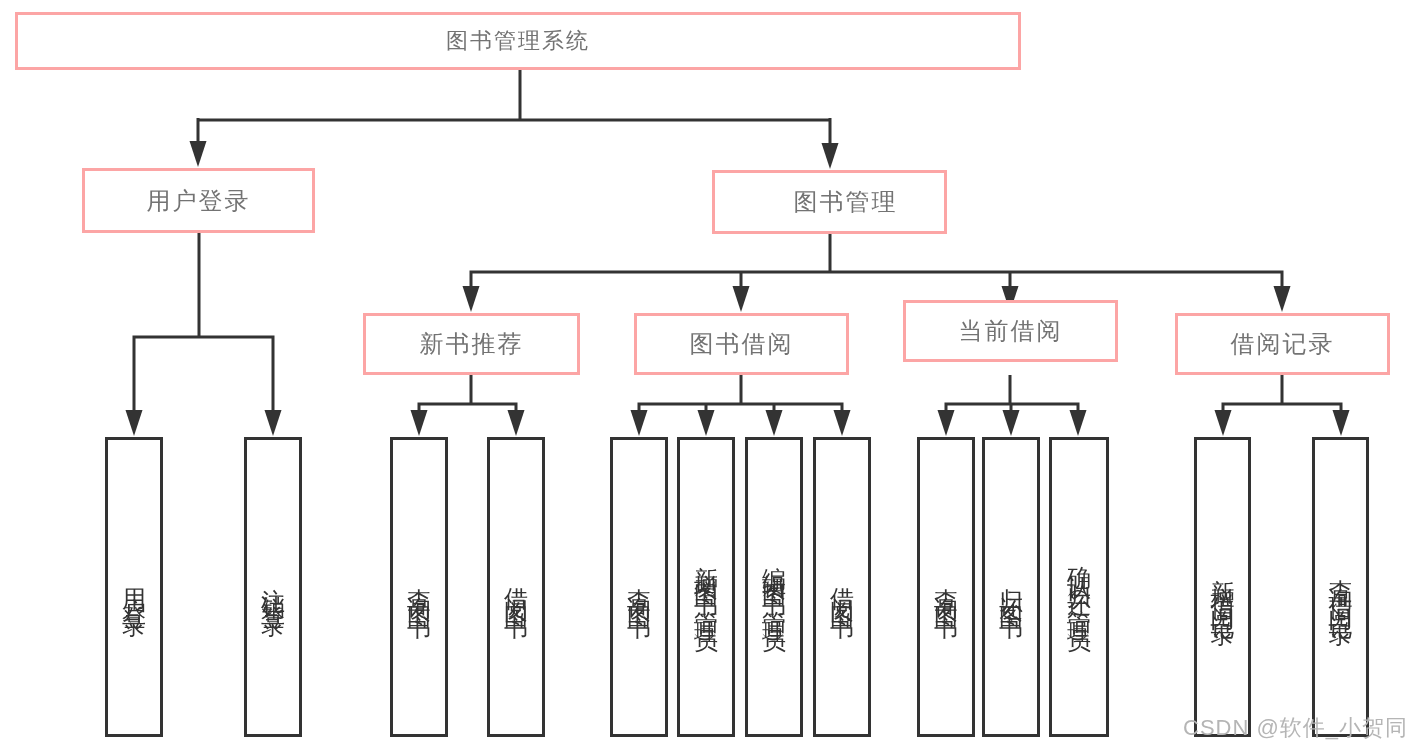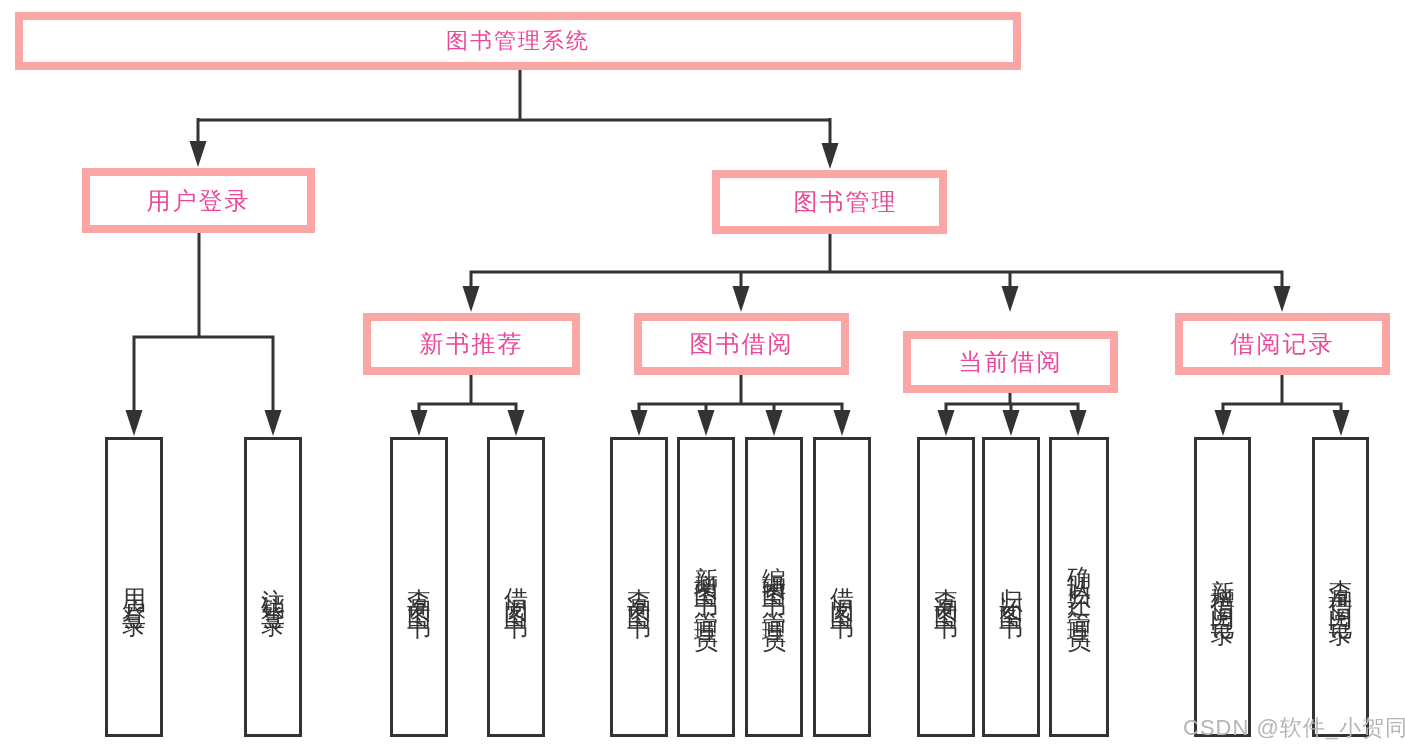--- a/index.html
+++ b/index.html
@@ -8,23 +8,23 @@
     width:1405px;height:747px;
     background:#ffffff;
     font-family:"Liberation Sans","DejaVu Sans",sans-serif;
     overflow:hidden;
   }
   #connector-layer{position:absolute;left:0;top:0;width:1405px;height:747px;}
   .node{
     position:absolute;
     box-sizing:border-box;
     background:#ffffff;
-    border:8px solid #fca5a5;
+    border:3px solid #fca5a5;
     display:flex;align-items:center;justify-content:center;
-    color:#ec4899;
+    color:#737373;
     font-size:24px;
     letter-spacing:2px;
     white-space:nowrap;
   }
   .node.root{font-size:22px;}
   .leaf{
     position:absolute;
     box-sizing:border-box;
     top:437px;height:300px;width:58px;
     background:#ffffff;
@@ -106,21 +106,21 @@
   <div class="node" style="left:712px;top:170px;width:235px;height:64px;padding-left:32px;">
     <span>图书管理</span>
   </div>
 
   <div class="node" style="left:363px;top:313px;width:217px;height:62px;align-items:center;">
     <span>新书推荐</span>
   </div>
   <div class="node" style="left:634px;top:313px;width:215px;height:62px;">
     <span>图书借阅</span>
   </div>
-  <div class="node" style="left:903px;top:331px;width:215px;height:62px;">
+  <div class="node" style="left:903px;top:300px;width:215px;height:62px;">
     <span>当前借阅</span>
   </div>
   <div class="node" style="left:1175px;top:313px;width:215px;height:62px;">
     <span>借阅记录</span>
   </div>
 
   <div class="leaf" style="left:105px;">
     <span>用户登录</span>
   </div>
   <div class="leaf" style="left:244px;">

